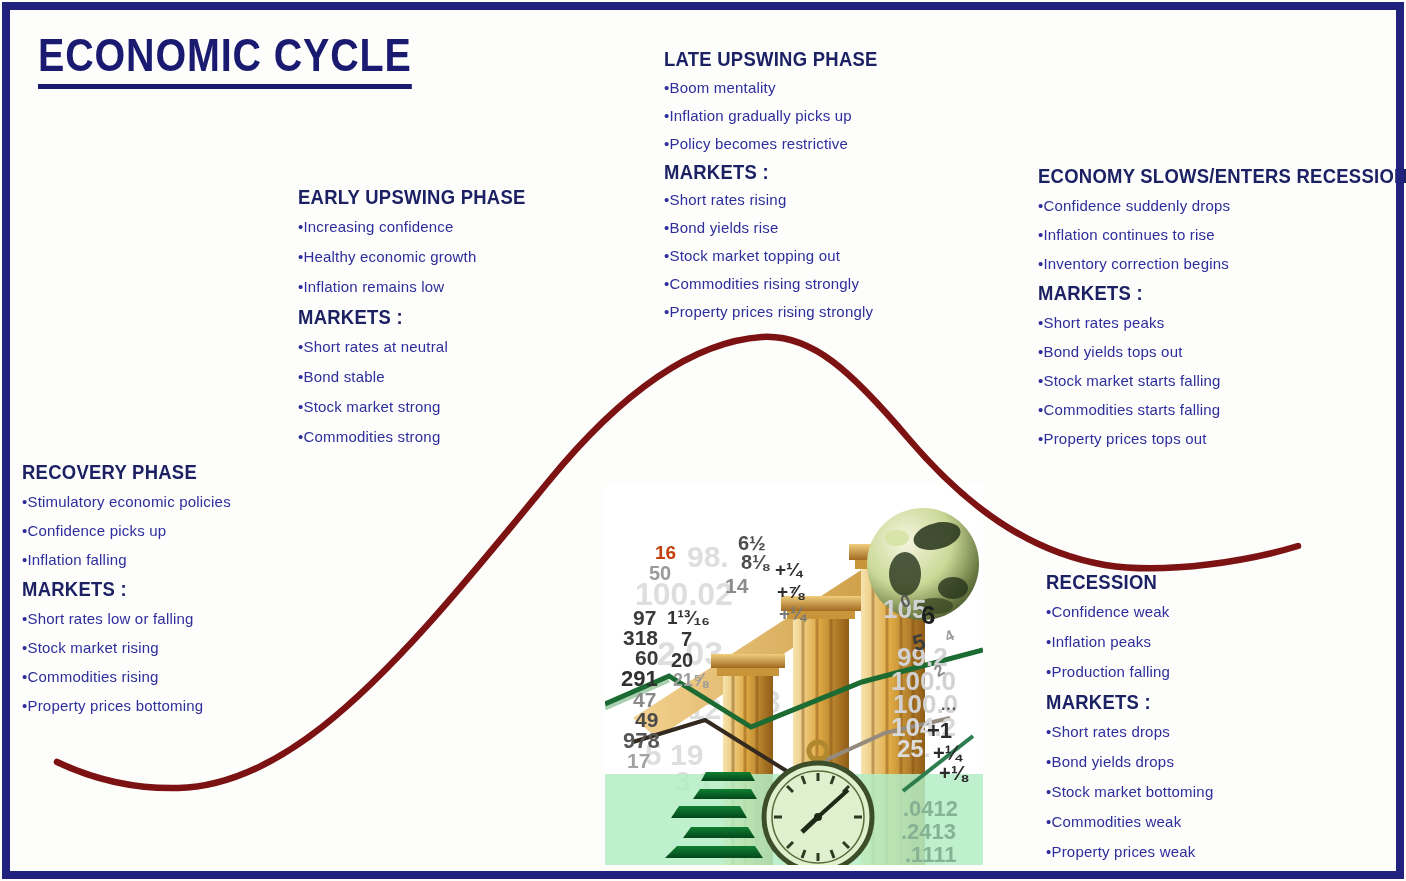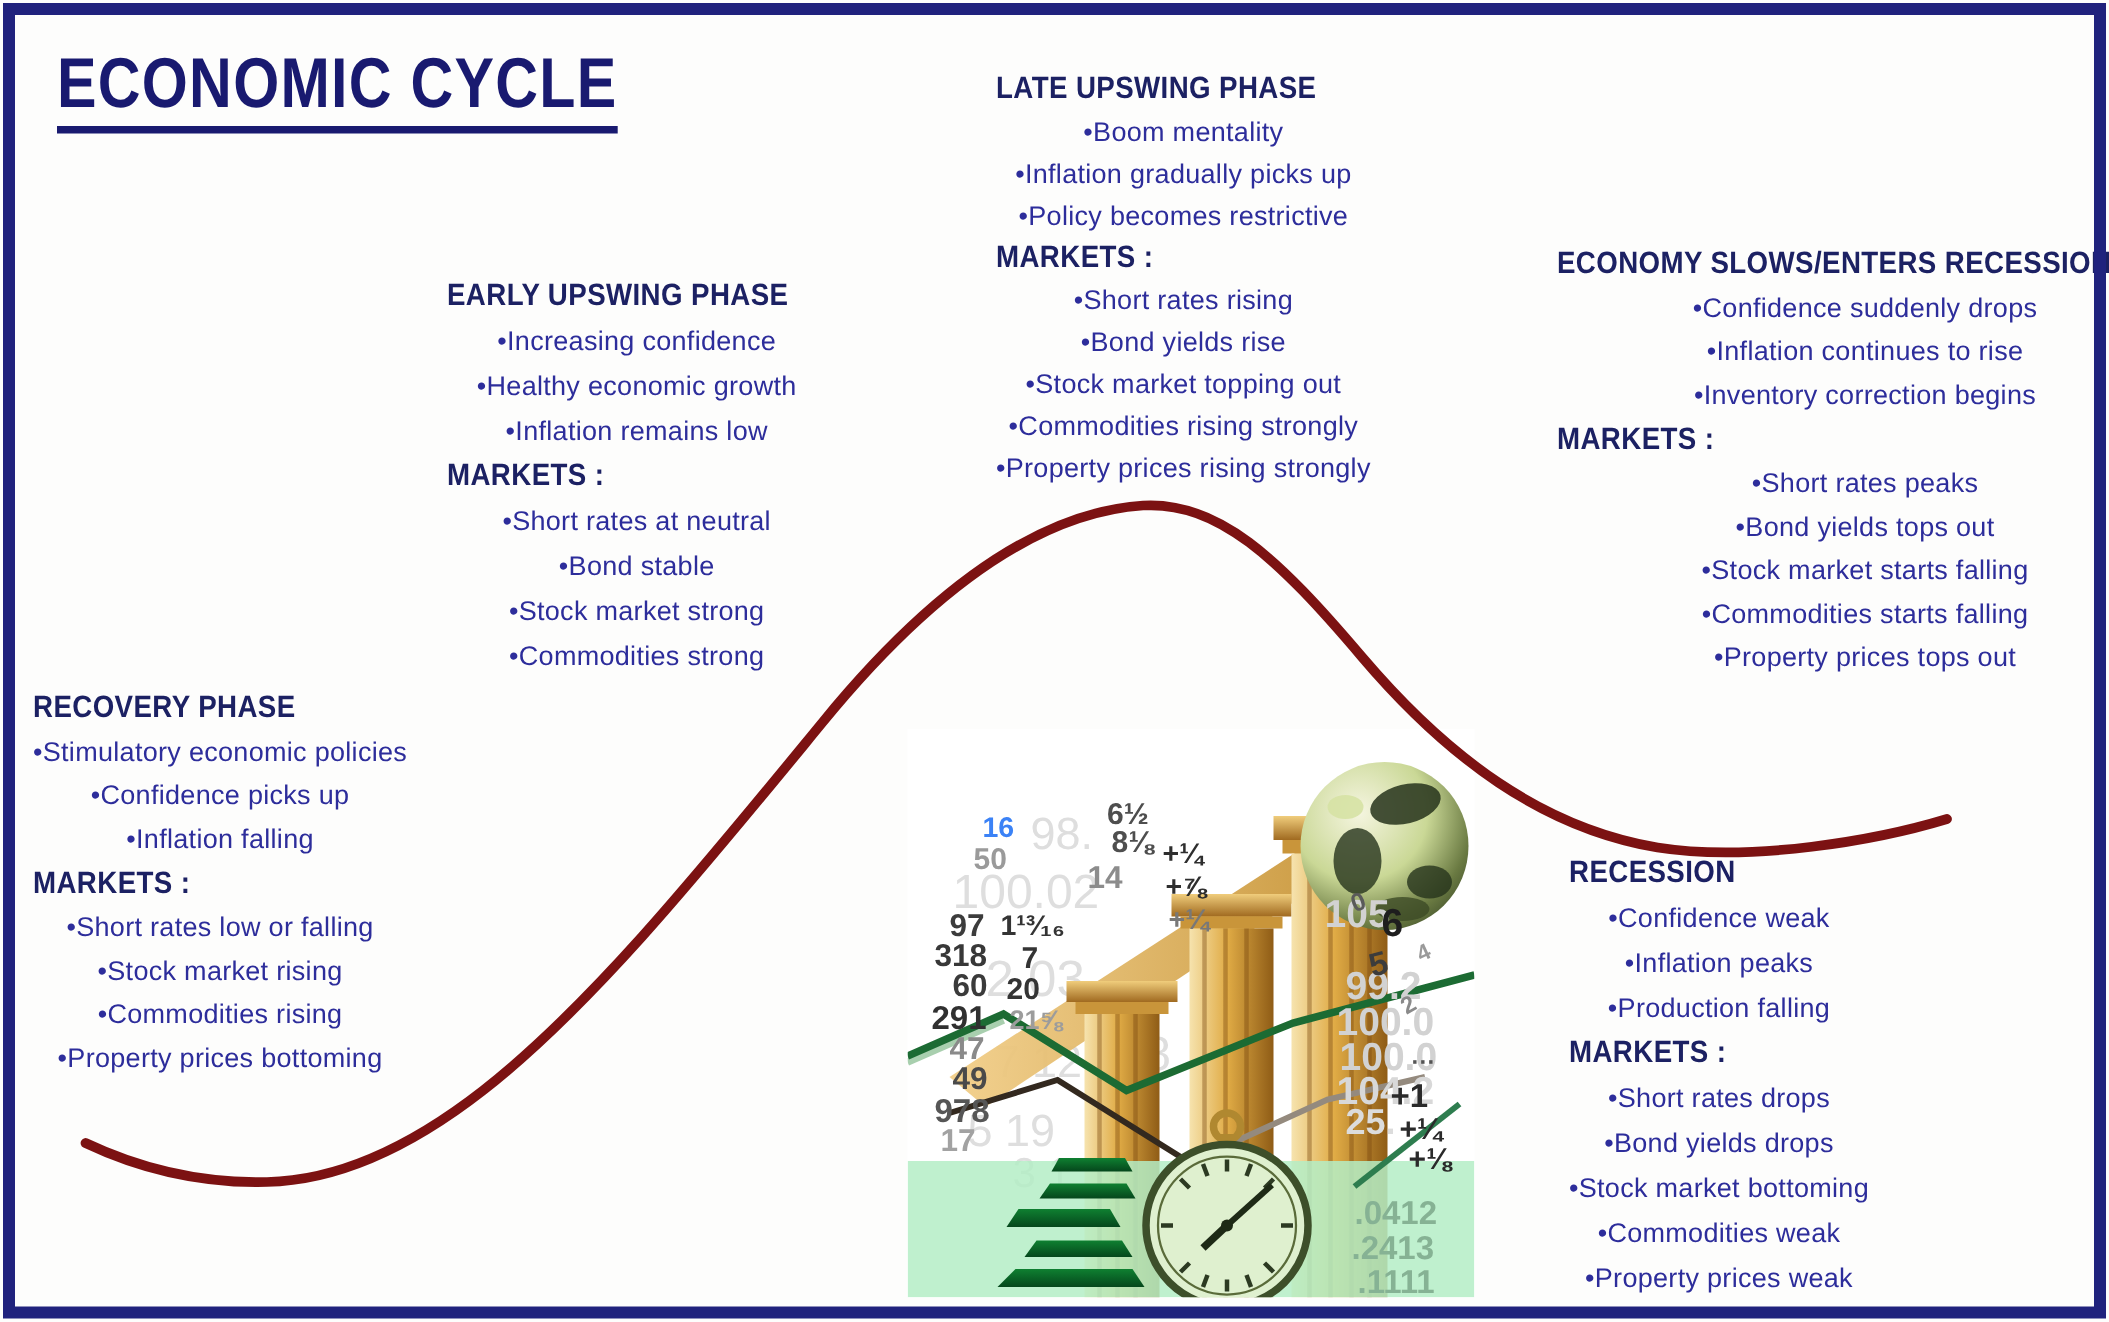--- a/index.html
+++ b/index.html
@@ -13,25 +13,25 @@
     font-size:47px;font-weight:bold;color:#191a70;line-height:1.08;
     letter-spacing:1px;transform:scaleX(.84);transform-origin:left top;
     border-bottom:5px solid #191a70;padding-bottom:3px;white-space:nowrap;
   }
   .section{position:absolute;z-index:20;}
   .sec-h{
     font-weight:bold;color:#1c2163;font-size:20.5px;line-height:30px;
     transform:scaleX(.9);transform-origin:left;white-space:nowrap;letter-spacing:.3px;
   }
   .item{
-    color:#2d2d9b;font-size:18px;line-height:29px;white-space:nowrap;letter-spacing:.2px;text-align:center;
+    color:#2d2d9b;font-size:15px;line-height:29px;white-space:nowrap;letter-spacing:.2px;
   }
   .curve-svg{position:absolute;left:0;top:0;z-index:10;pointer-events:none;}
   .collage{position:absolute;left:605px;top:486px;width:378px;height:379px;overflow:hidden;z-index:5;background:#fff;}
-  .collage .faint{position:absolute;z-index:1;font-weight:normal;color:#dedede;white-space:nowrap;}
+  .collage .faint{position:absolute;z-index:1;font-weight:bold;color:#dedede;white-space:nowrap;}
   .collage svg{position:absolute;left:0;top:0;z-index:2;}
   .collage .num{position:absolute;z-index:3;font-weight:bold;white-space:nowrap;}
   .collage .strip-num{position:absolute;z-index:4;font-weight:bold;color:#86b294;white-space:nowrap;}
 </style>
 </head>
 <body>
 
 <div class="frame"></div>
 
 <div class="title">ECONOMIC CYCLE</div>
@@ -168,21 +168,21 @@
           <line x1="16" y1="-41" x2="13" y2="-33"></line>
         <line x1="-16" y1="41" x2="-13" y2="33"></line>
           <line x1="16" y1="41" x2="13" y2="33"></line>
       </g>
       <line x1="0" y1="0" x2="30" y2="-27" stroke="#1e2a16" stroke-width="4"></line>
       <line x1="0" y1="0" x2="-16" y2="15" stroke="#1e2a16" stroke-width="5"></line>
       <circle r="4" fill="#1e2a16"></circle>
     </g>
   </svg>
 
-  <span class="num" style="left:50px;top:56px;font-size:19px;color:#3b82f6">16</span>
+  <span class="num" style="left:50px;top:56px;font-size:19px;color:#c2410c">16</span>
   <span class="num" style="left:44px;top:76px;font-size:20px;color:#9a9a9a">50</span>
   <span class="num" style="left:28px;top:120px;font-size:21px;color:#3c3c3c">97</span>
   <span class="num" style="left:18px;top:140px;font-size:21px;color:#383838">318</span>
   <span class="num" style="left:30px;top:160px;font-size:21px;color:#3a3a3a">60</span>
   <span class="num" style="left:16px;top:180px;font-size:22px;color:#303030">291</span>
   <span class="num" style="left:28px;top:202px;font-size:21px;color:#8a8a8a">47</span>
   <span class="num" style="left:30px;top:222px;font-size:21px;color:#4a4a4a">49</span>
   <span class="num" style="left:18px;top:242px;font-size:22px;color:#565656">978</span>
   <span class="num" style="left:22px;top:263px;font-size:21px;color:#a2a2a2">17</span>
 

